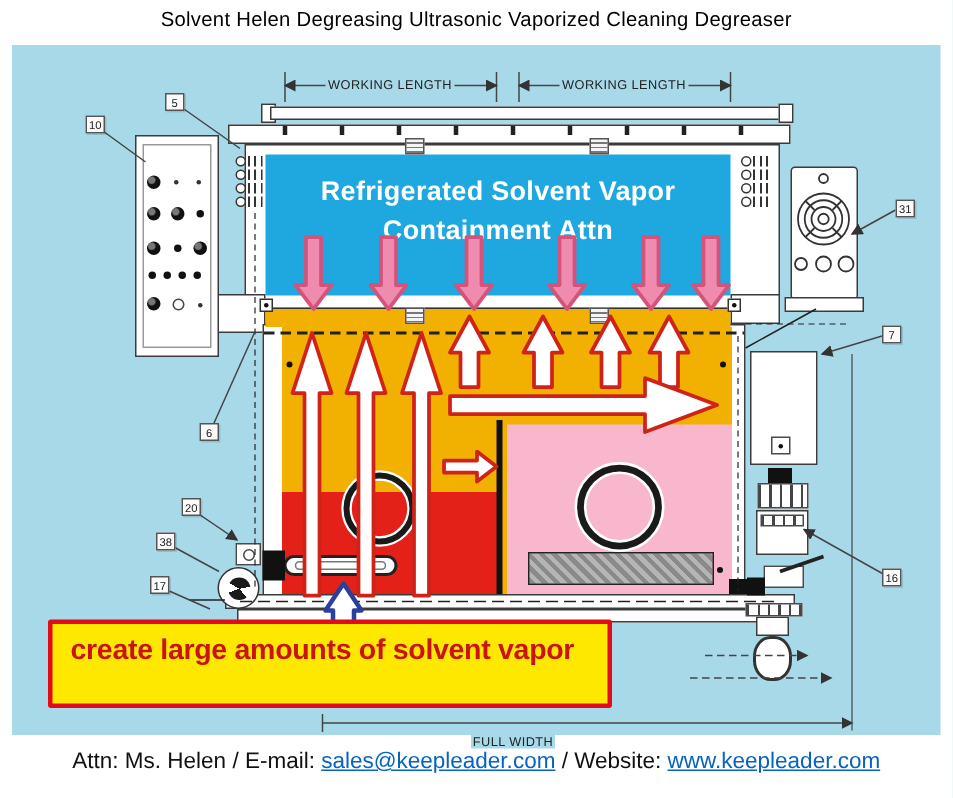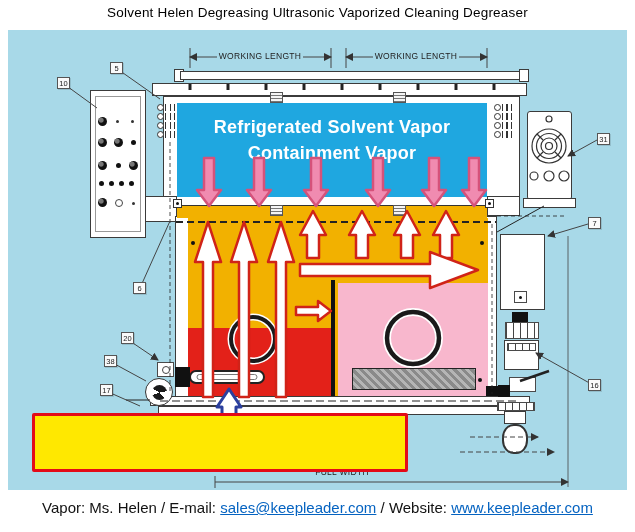--- a/index.html
+++ b/index.html
@@ -72,21 +72,21 @@
   <span class="abs knob knob-dot5" style="left:99px;top:181px;"></span>
   <span class="abs knob knob-dot5" style="left:109px;top:181px;"></span>
   <span class="abs knob knob-dot5" style="left:119px;top:181px;"></span>
   <span class="abs knob knob-dot5" style="left:129px;top:181px;"></span>
   <span class="abs knob knob-big" style="left:98px;top:198px;"></span>
   <span class="abs knob knob-ring" style="left:115px;top:199px;"></span>
   <span class="abs knob knob-dot3" style="left:132px;top:202px;"></span>
 
   <div class="abs blue-zone">
     <div>Refrigerated Solvent Vapor</div>
-    <div>Containment Vapor</div>
+    <div>Containment Attn</div>
   </div>
   <div class="abs coil" style="left:157px;top:104px;">
       <span class="ring"></span>
       <span class="bars"></span>
     </div>
   <div class="abs coil" style="left:157px;top:113px;">
       <span class="ring"></span>
       <span class="bars"></span>
     </div>
   <div class="abs coil" style="left:157px;top:122px;">
@@ -273,32 +273,33 @@
       <line x1="140" y1="288" x2="170" y2="221"></line>
       <line x1="127" y1="339" x2="158" y2="360" marker-end="url(#arr)"></line>
       <line x1="111" y1="362" x2="146" y2="381"></line>
       <line x1="106" y1="391" x2="140" y2="406"></line>
       <line x1="593" y1="385" x2="536" y2="353" marker-end="url(#arr)"></line>
     </g>
   </svg>
 
   <div class="abs dim-label" style="left:217px;top:51px;width:86px;height:11px;">WORKING LENGTH</div>
   <div class="abs dim-label" style="left:373px;top:51px;width:86px;height:11px;">WORKING LENGTH</div>
-  <div class="abs dim-label" style="left:314px;top:467px;width:56px;height:10px;">FULL WIDTH</div>
+  <div class="abs dim-label" style="left:314px;top:489px;width:56px;height:10px;">FULL WIDTH</div>
 
   <div class="abs callout" style="left:110px;top:62px;">5</div>
   <div class="abs callout" style="left:57px;top:77px;">10</div>
   <div class="abs callout" style="left:597px;top:133px;">31</div>
   <div class="abs callout" style="left:588px;top:217px;">7</div>
   <div class="abs callout" style="left:133px;top:282px;">6</div>
   <div class="abs callout" style="left:121px;top:332px;">20</div>
   <div class="abs callout" style="left:104px;top:355px;">38</div>
   <div class="abs callout" style="left:100px;top:384px;">17</div>
   <div class="abs callout" style="left:588px;top:379px;">16</div>
 
   <div class="abs annotation">
+    <div>create large amounts of solvent vapor</div>
   </div>
 
   <div class="abs footer">
-    <span>Vapor: Ms. Helen / E-mail: </span><a href="#">sales@keepleader.com</a><span> / Website: </span><a href="#">www.keepleader.com</a>
+    <span>Attn: Ms. Helen / E-mail: </span><a href="#">sales@keepleader.com</a><span> / Website: </span><a href="#">www.keepleader.com</a>
   </div>
 
 </div>
 
 </body></html>

